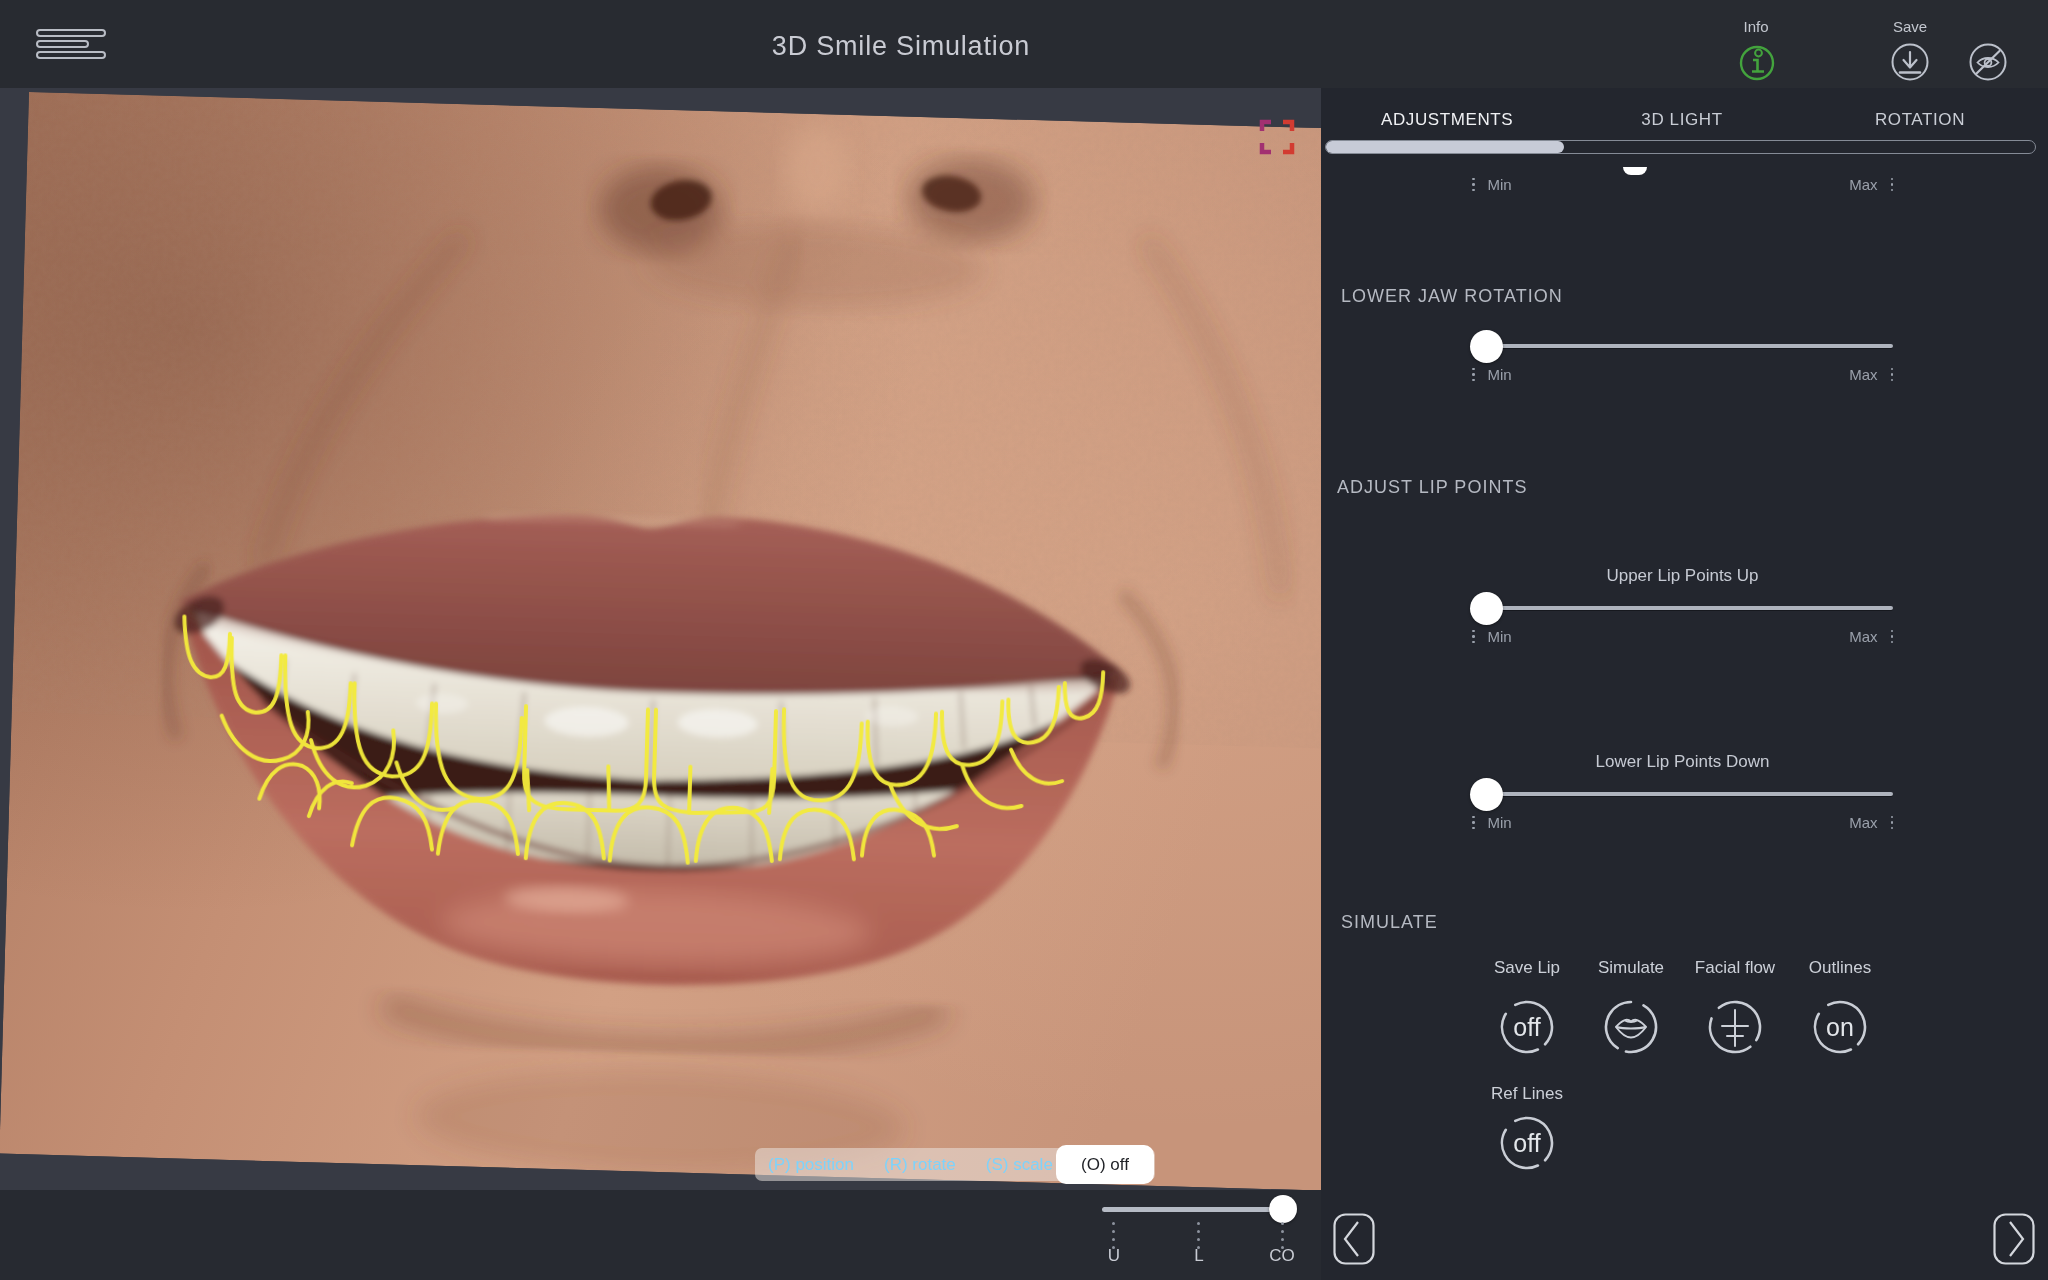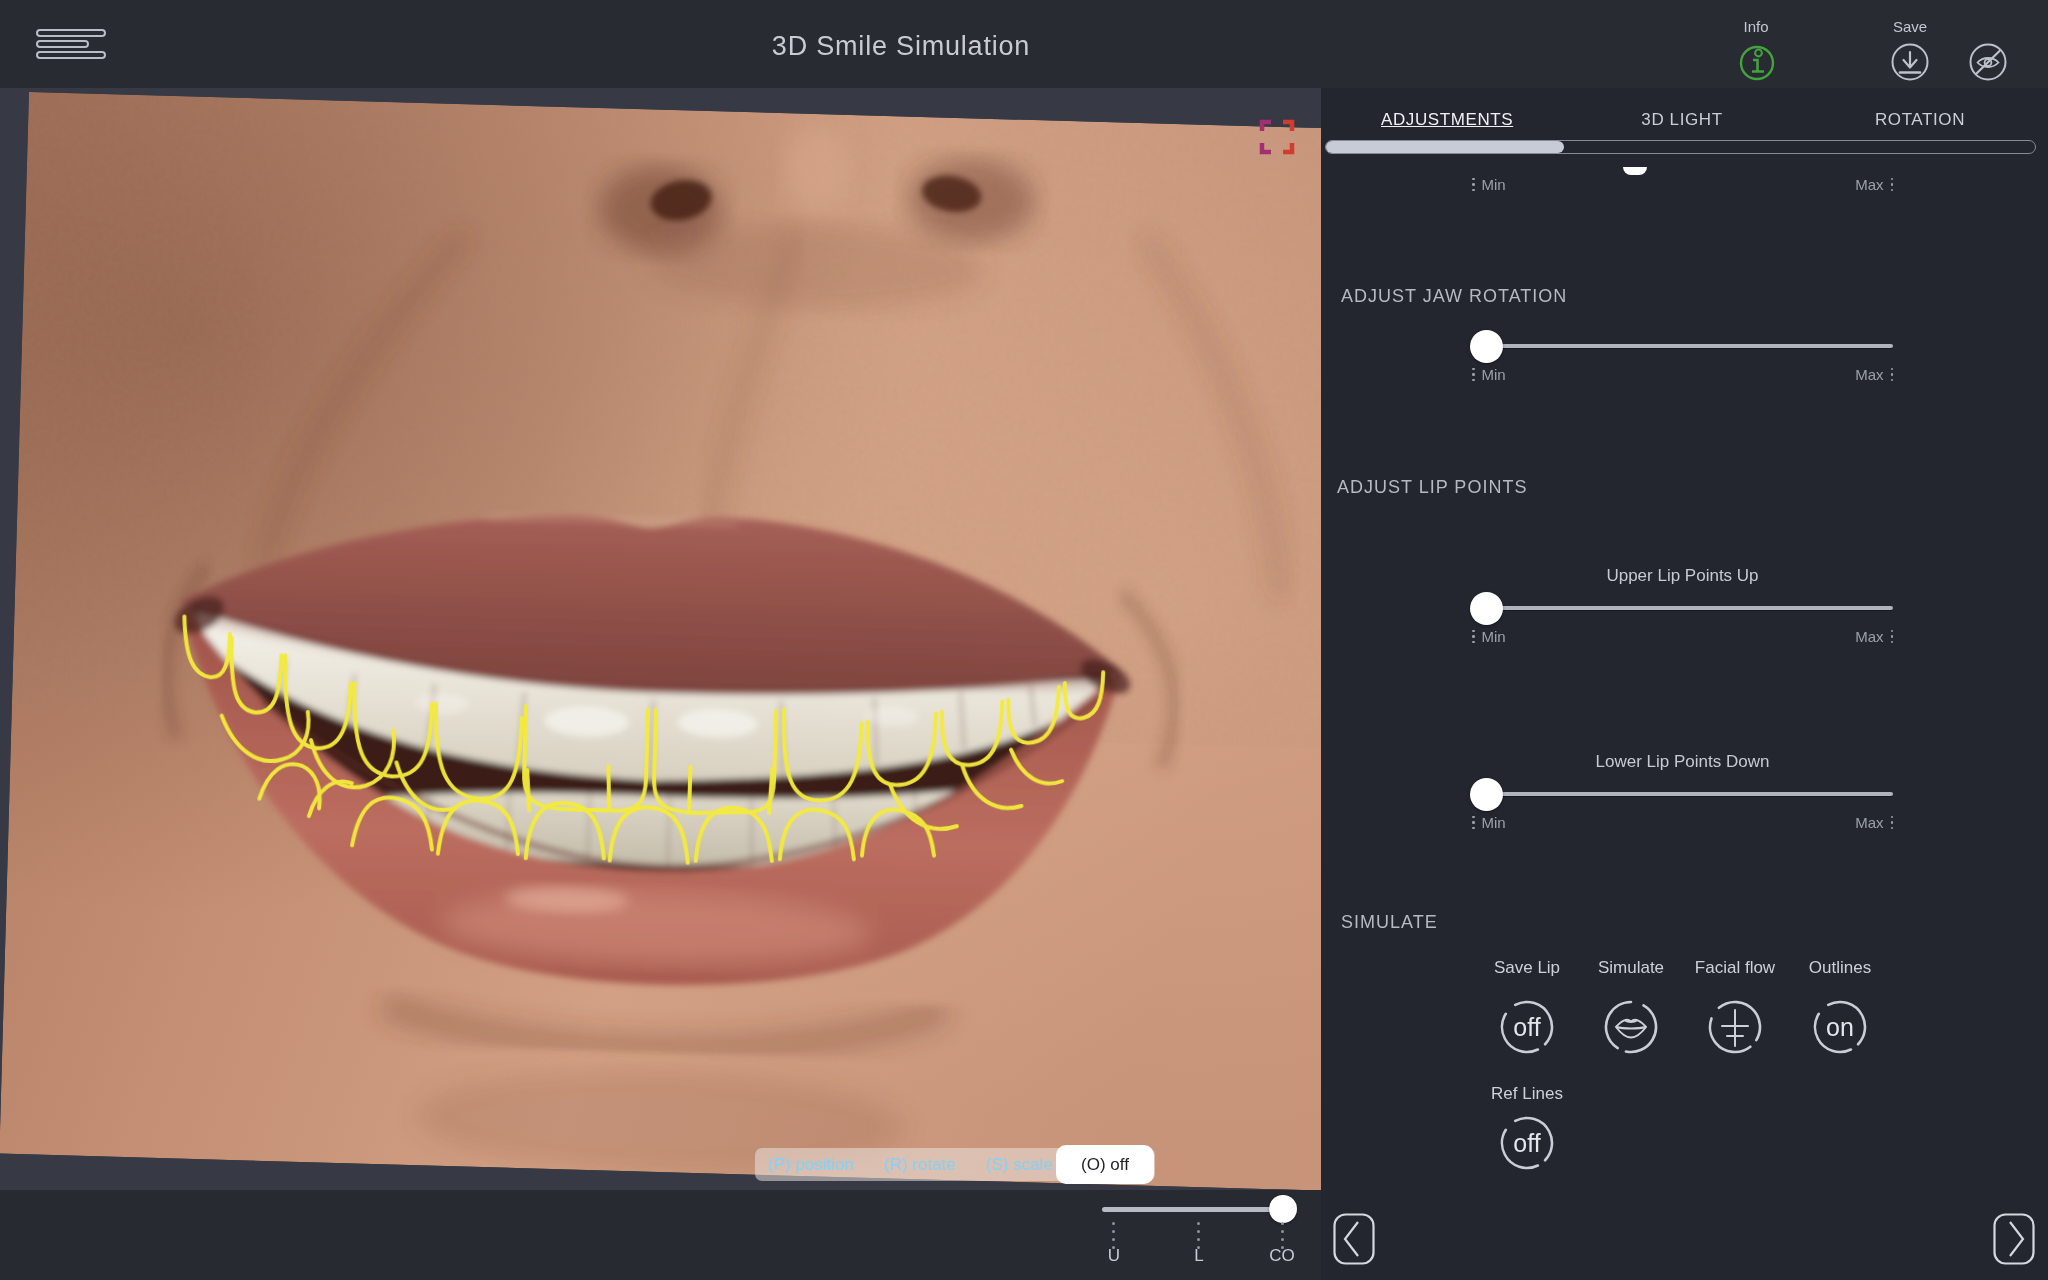--- a/index.html
+++ b/index.html
@@ -34,36 +34,36 @@
   #uslider-track{left:1102px;top:17px;width:188px;height:5px;background:#b6bbc5;border-radius:3px;cursor:pointer;}
   #uslider-handle{left:1269px;top:5px;width:28px;height:28px;background:#ffffff;border-radius:50%;cursor:pointer;
                   box-shadow:0 1px 3px rgba(0,0,0,.4);}
   .vdots{display:flex;flex-direction:column;gap:5px;align-items:center;}
   .vdots i{width:3px;height:3px;border-radius:50%;background:#8d939e;}
   .ulabel{top:56px;width:40px;text-align:center;font-size:17px;color:#c9ccd4;}
 
   
   #panel{left:1321px;top:88px;width:727px;height:1192px;background:#23262e;}
   .tab{top:22px;height:24px;font-size:17px;letter-spacing:.6px;text-align:center;cursor:pointer;color:#c9cdd5;}
-  .tab.active{color:#f0f1f4;text-decoration:underline;}
+  .tab.active{color:#f0f1f4;}
   #scrollbar{left:4px;top:52px;width:711px;height:14px;border:1.5px solid #858b96;border-radius:8px;box-sizing:border-box;cursor:pointer;}
   #scrollfill{height:100%;width:33.5%;background:#c7cbd7;border-radius:7px;}
   #partial-handle{left:302px;top:79px;width:24px;height:8px;background:#ffffff;border-radius:0 0 12px 12px;cursor:pointer;}
 
   .heading{font-size:18px;letter-spacing:1px;color:#b5b9c2;}
   .sublabel{font-size:17px;color:#c6cad3;text-align:center;width:421px;left:151px;}
 
   .slider{left:151px;width:421px;height:56px;}
   .slider .track{position:absolute;left:0;top:14px;width:421px;height:4px;background:#aeb3bd;border-radius:2px;
                  box-shadow:0 1px 0 rgba(0,0,0,.35);cursor:pointer;}
   .slider .handle{position:absolute;left:-2px;top:0;width:33px;height:33px;background:#ffffff;border-radius:50%;
                   cursor:pointer;box-shadow:0 1px 3px rgba(0,0,0,.4);}
   .minmax{position:absolute;left:0;top:36px;width:421px;display:flex;justify-content:space-between;
           font-size:15px;color:#9aa0ab;}
-  .mm{display:inline-flex;align-items:center;gap:7px;}
+  .mm{display:inline-flex;align-items:center;gap:13px;}
   .mdots{display:inline-flex;flex-direction:column;gap:3px;}
   .mdots i{width:2.5px;height:2.5px;border-radius:50%;background:#9aa0ab;}
   .mmrow-solo{left:151px;width:421px;display:flex;justify-content:space-between;font-size:15px;color:#9aa0ab;}
 
   .btn-label{font-size:17px;color:#ccd0d8;text-align:center;width:110px;}
   .ring-btn{width:58px;height:58px;cursor:pointer;}
   .ring-btn .state{position:absolute;left:0;top:0;width:58px;height:58px;display:flex;align-items:center;
                    justify-content:center;font-size:25px;color:#e3e6ea;font-weight:400;}
   .ring-btn svg{position:absolute;left:0;top:0;}
 
@@ -337,21 +337,21 @@
       <span class="mm">
           <span>Max</span>
           <span class="mdots">
             <i></i>
             <i></i>
             <i></i>
           </span>
         </span>
     </div>
 
-    <div class="abs heading" style="left:20px;top:198px;">ADJUST JAW ROTATION</div>
+    <div class="abs heading" style="left:20px;top:198px;">LOWER JAW ROTATION</div>
     <div class="abs slider" style="top:242px;">
       <div class="track"></div>
       <div class="handle"></div>
       <div class="minmax">
         <span class="mm">
             <span class="mdots">
               <i></i>
               <i></i>
               <i></i>
             </span>

